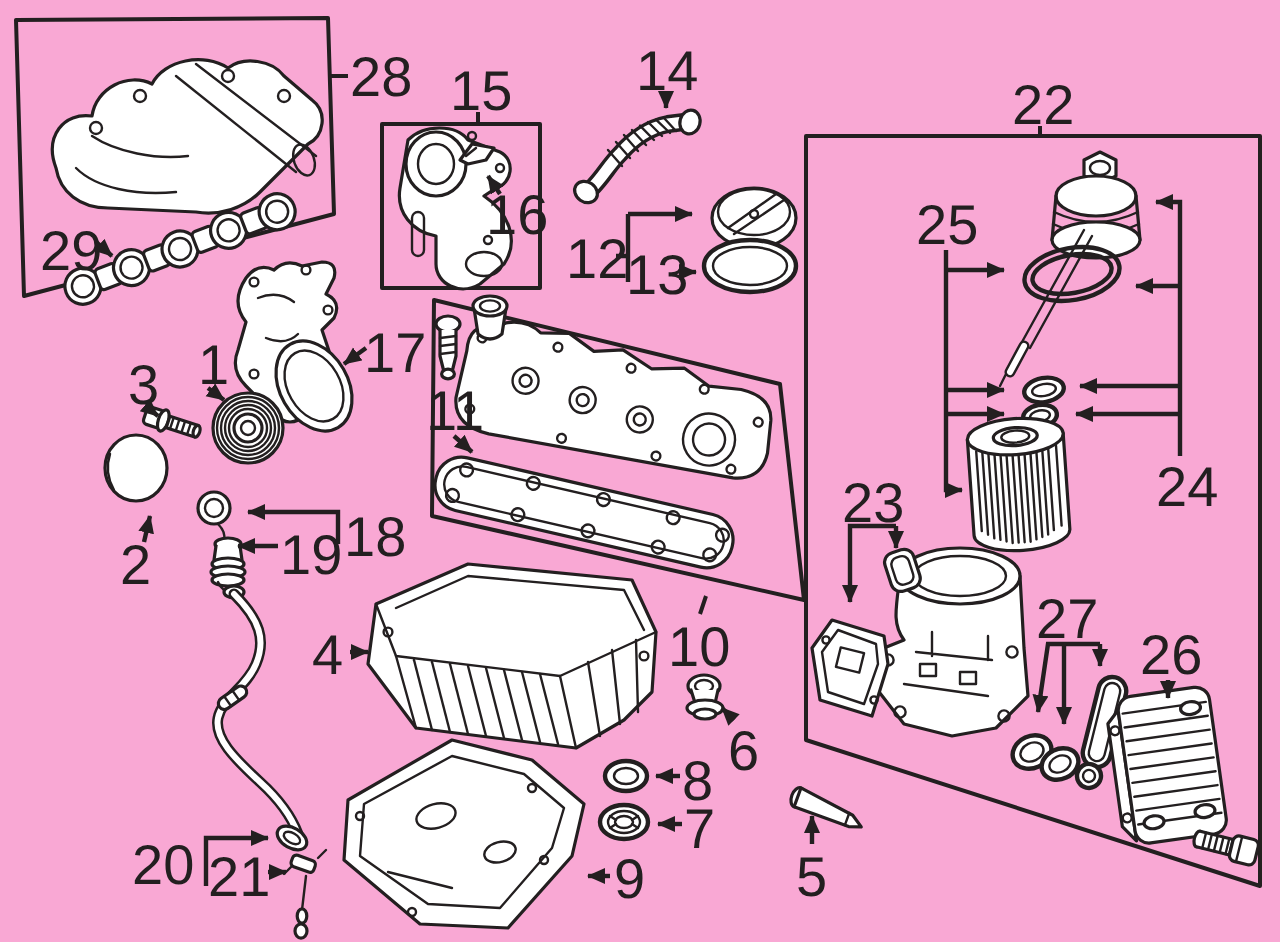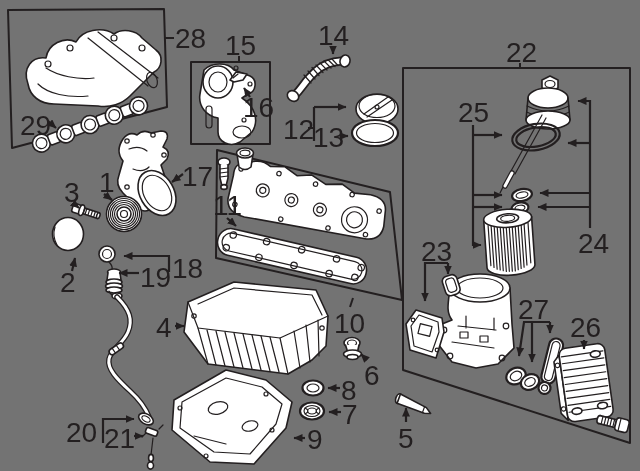--- a/index.html
+++ b/index.html
@@ -1,16 +1,16 @@
 <!DOCTYPE html>
 <html><head>
 <meta charset="utf-8">
 <style>
   html,body{margin:0;padding:0;background:#ffffff;}
-  .stage{position:relative;width:640px;height:471px;background:#737373;overflow:hidden;
+  .stage{position:relative;width:640px;height:471px;background:#f9a8d4;overflow:hidden;
          font-family:"Liberation Sans",sans-serif;}
   svg{display:block;}
   .box{fill:none;stroke:#231f20;stroke-width:2;stroke-linejoin:round;}
   .part{fill:#ffffff;stroke:#231f20;stroke-width:1.6;stroke-linejoin:round;stroke-linecap:round;}
   .detail{fill:none;stroke:#231f20;stroke-width:1.2;stroke-linejoin:round;stroke-linecap:round;}
   .ring{fill:#ffffff;stroke:#231f20;stroke-width:2.2;}
   .ringo{fill:none;stroke:#231f20;stroke-width:2.2;}
   .leader{fill:none;stroke:#231f20;stroke-width:2.2;stroke-linejoin:miter;stroke-linecap:butt;}
   .tick{fill:none;stroke:#231f20;stroke-width:2;}
   .tube{fill:none;stroke:#231f20;stroke-width:5.5;stroke-linecap:round;}

